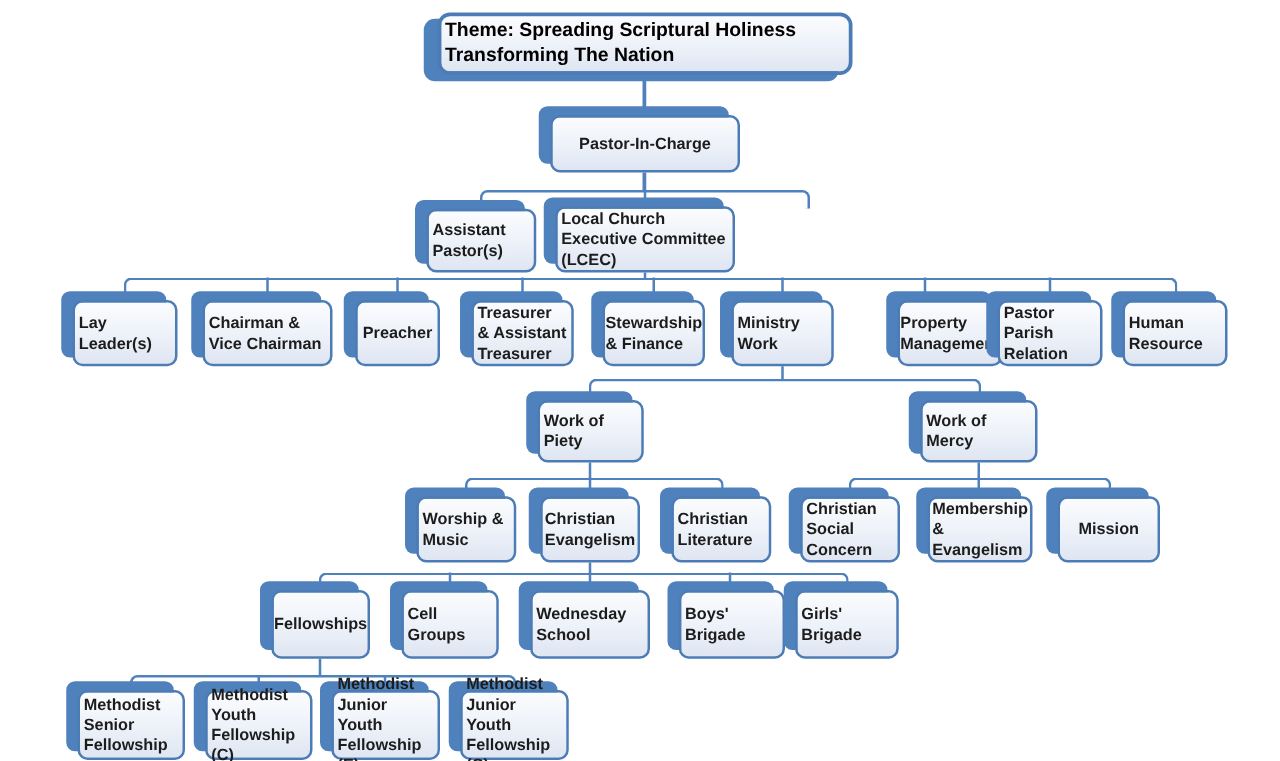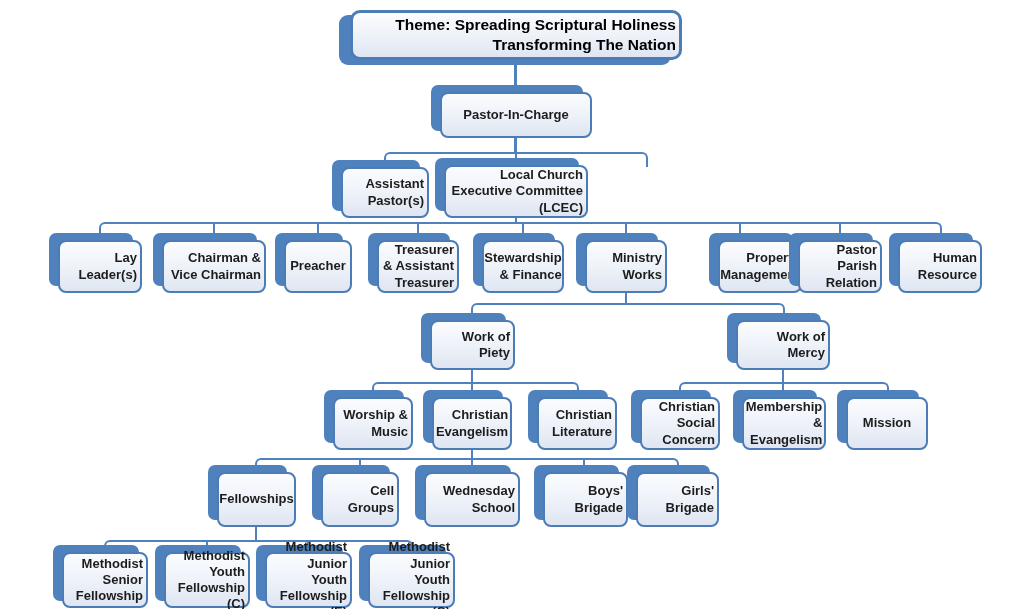--- a/index.html
+++ b/index.html
@@ -21,21 +21,21 @@
     position:absolute; left:-9px; top:-7px; width:100%; height:100%;
     background:#4f81bd; border-radius:7px;
   }
   .node.theme .back { left:-11px; top:5px; border-radius:9px; }
   .node .front {
     position:absolute; left:0; top:0; right:0; bottom:0;
     box-sizing:border-box;
     background:linear-gradient(180deg,#fbfcfe 0%, #eef2f9 50%, #dfe6f2 100%);
     border:2px solid #4c7cb5; border-radius:8px;
     display:flex; align-items:center; justify-content:center;
-    text-align:right; padding:13px 3px;
+    text-align:left; padding:13px 3px;
   }
   .node.theme .front { border-width:3px; border-radius:10px; }
   .node .lbl {
     font-weight:bold; font-size:13px; line-height:1.25; color:#1c1c1c;
     letter-spacing:0;
   }
   .node.theme .lbl { font-size:15.5px; line-height:1.3; color:#000; }
 </style>
 </head>
 <body>
@@ -133,21 +133,21 @@
   </div>
   <div class="node" style="left:482px;top:240px;width:82px;height:53px">
     <div class="back"></div>
     <div class="front">
         <span class="lbl">Stewardship &amp; Finance</span>
       </div>
   </div>
   <div class="node" style="left:585px;top:240px;width:82px;height:53px">
     <div class="back"></div>
     <div class="front">
-        <span class="lbl">Ministry Works</span>
+        <span class="lbl">Ministry Work</span>
       </div>
   </div>
   <div class="node" style="left:718px;top:240px;width:84px;height:53px">
     <div class="back"></div>
     <div class="front">
         <span class="lbl">Property Management</span>
       </div>
   </div>
   <div class="node" style="left:798px;top:240px;width:84px;height:53px">
     <div class="back"></div>

